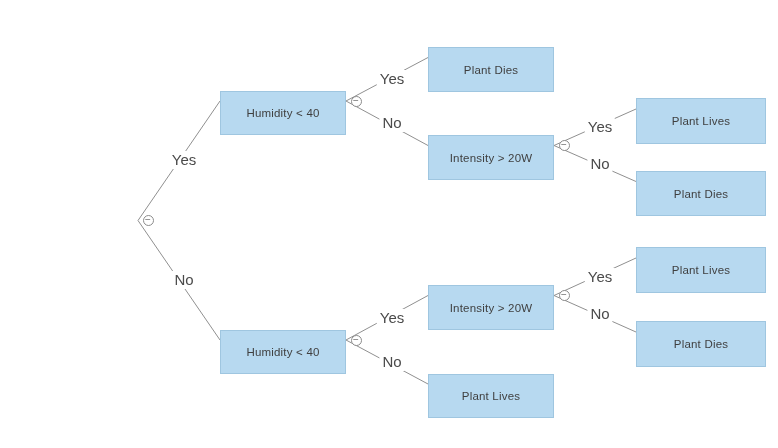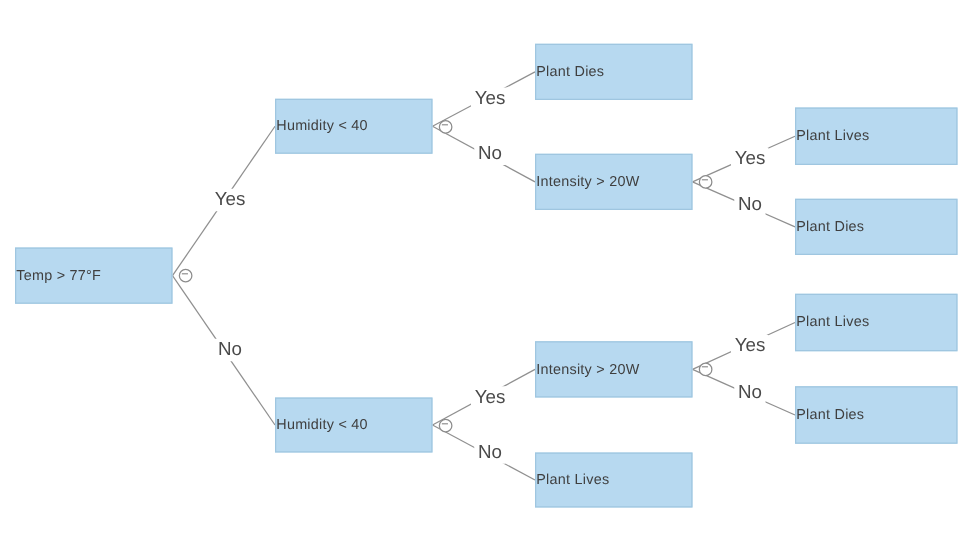--- a/index.html
+++ b/index.html
@@ -18,25 +18,26 @@
     background:var(--canvas-bg);
     overflow:hidden;
   }
   .edges{position:absolute;left:0;top:0;width:778px;height:448px;}
   .edges line{stroke:var(--edge-line);stroke-width:1;}
   .node{
     position:absolute;
     box-sizing:border-box;
     background:var(--node-fill);
     border:1px solid var(--node-border);
-    display:flex;align-items:center;justify-content:flex-start;
+    display:flex;align-items:center;justify-content:center;
     font-size:11.5px;
     color:var(--node-text);
     text-align:center;
     letter-spacing:.2px;
+    margin-top:12px;
   }
   .edge-label{
     position:absolute;
     transform:translate(-50%,-50%);
     background:var(--canvas-bg);
     padding:0 3px;
     font-size:15px;
     color:var(--edge-text);
     line-height:1.2;
     white-space:nowrap;
@@ -77,23 +78,20 @@
   <span class="edge-label" style="left:184px;top:280px;">No</span>
   <span class="edge-label" style="left:392px;top:79px;">Yes</span>
   <span class="edge-label" style="left:392px;top:123px;">No</span>
   <span class="edge-label" style="left:600px;top:127px;">Yes</span>
   <span class="edge-label" style="left:600px;top:164px;">No</span>
   <span class="edge-label" style="left:392px;top:318px;">Yes</span>
   <span class="edge-label" style="left:392px;top:362px;">No</span>
   <span class="edge-label" style="left:600px;top:277px;">Yes</span>
   <span class="edge-label" style="left:600px;top:314px;">No</span>
 
-  <div class="node" style="left:12px;top:198px;width:126px;height:45px;">
-    <span>Temp &gt; 77°F</span>
-  </div>
   <div class="node" style="left:220px;top:79px;width:126px;height:44px;">
     <span>Humidity &lt; 40</span>
   </div>
   <div class="node" style="left:220px;top:318px;width:126px;height:44px;">
     <span>Humidity &lt; 40</span>
   </div>
   <div class="node" style="left:428px;top:35px;width:126px;height:45px;">
     <span>Plant Dies</span>
   </div>
   <div class="node" style="left:428px;top:123px;width:126px;height:45px;">

